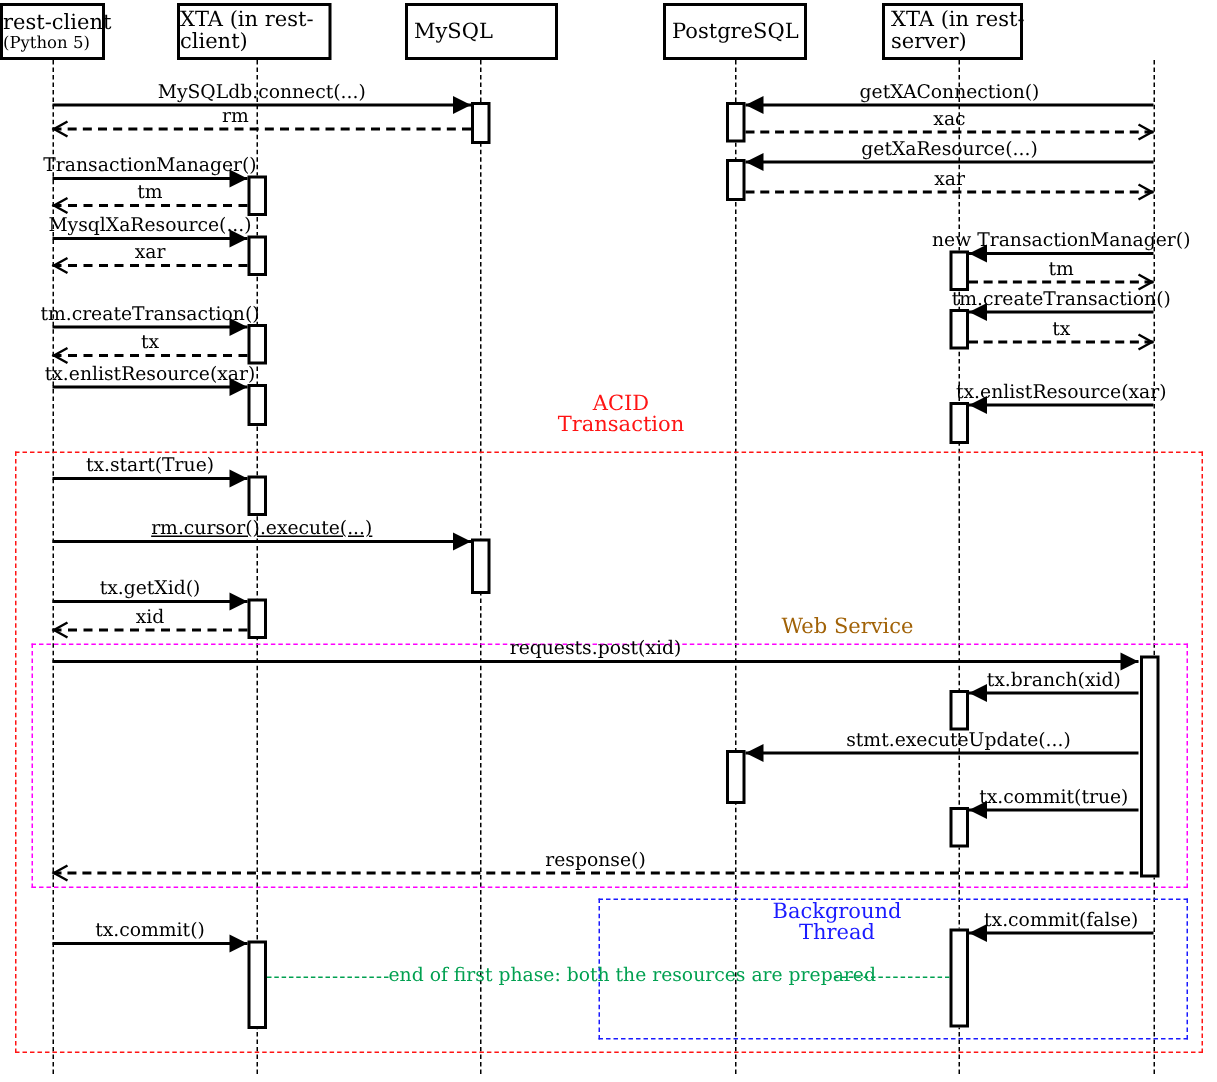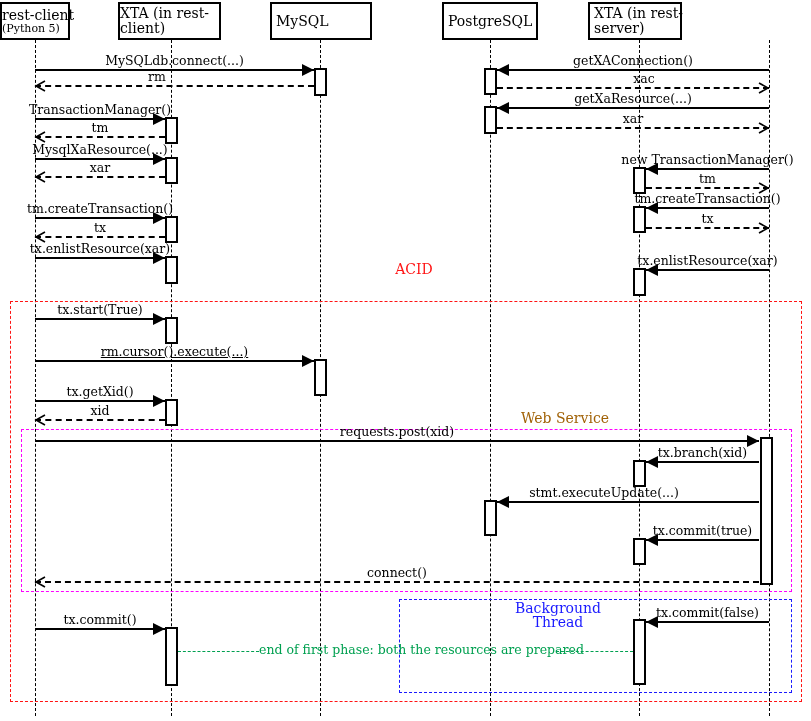--- a/index.html
+++ b/index.html
@@ -28,20 +28,21 @@
   .ndash{position:absolute;border-top:1px dashed;z-index:4;}
   .ntext{position:absolute;font-size:12.5px;line-height:14px;white-space:nowrap;z-index:4;}
 </style>
 </head>
 <body>
 
 <div id="stage">
     <div class="frame" style="left: 10px; top: 301px; width: 790px; height: 399px; border-color: rgb(255, 20, 20);"></div>
     <div class="flabel" style="left: 314px; top: 262px; width: 200px; color: rgb(255, 20, 20);">
       <div class="pline">ACID</div>
+      <div class="pline">Transaction</div>
     </div>
     <div class="frame" style="left: 21px; top: 429px; width: 769px; height: 161px; border-color: rgb(255, 0, 255);"></div>
     <div class="flabel" style="left: 465px; top: 411px; width: 200px; color: #a16207;">
       <div class="pline">Web Service</div>
     </div>
     <div class="frame" style="left: 399px; top: 599px; width: 391px; height: 92px; border-color: rgb(26, 26, 255);"></div>
     <div class="flabel" style="left: 458px; top: 601px; width: 200px; color: rgb(26, 26, 255);">
       <div class="pline">Background</div>
       <div class="pline">Thread</div>
     </div>
@@ -144,21 +145,21 @@
     <div>
       <div class="mline call" style="left: 497px; top: 69px; width: 272px;"></div>
       <div class="head-solid l" style="left: 497px; top: 64px;"></div>
       <div class="mlabel" style="left: 483px; top: 54px;">getXAConnection()</div>
     </div>
     <div>
       <div class="mline return" style="left: 497px; top: 87px; width: 272px;"></div>
       <div class="head-open" style="left: 757px; top: 81px;"><svg width="13" height="14" viewBox="0 0 13 14">
           <path d="M2,2 L11,7 L2,12" fill="none" stroke="#000" stroke-width="1.6"></path>
         </svg></div>
-      <div class="mlabel" style="left: 494px; top: 72px;">xac</div>
+      <div class="mlabel" style="left: 483px; top: 72px;">xac</div>
     </div>
     <div>
       <div class="mline call" style="left: 497px; top: 107px; width: 272px;"></div>
       <div class="head-solid l" style="left: 497px; top: 102px;"></div>
       <div class="mlabel" style="left: 483px; top: 92px;">getXaResource(...)</div>
     </div>
     <div>
       <div class="mline return" style="left: 497px; top: 127px; width: 272px;"></div>
       <div class="head-open" style="left: 757px; top: 121px;"><svg width="13" height="14" viewBox="0 0 13 14">
           <path d="M2,2 L11,7 L2,12" fill="none" stroke="#000" stroke-width="1.6"></path>
@@ -222,33 +223,33 @@
       <div class="mlabel" style="left: 247px; top: 425px;">requests.post(xid)</div>
     </div>
     <div>
       <div class="mline call" style="left: 646px; top: 461px; width: 113px;"></div>
       <div class="head-solid l" style="left: 646px; top: 456px;"></div>
       <div class="mlabel" style="left: 552.5px; top: 446px;">tx.branch(xid)</div>
     </div>
     <div>
       <div class="mline call" style="left: 497px; top: 501px; width: 262px;"></div>
       <div class="head-solid l" style="left: 497px; top: 496px;"></div>
-      <div class="mlabel" style="left: 454px; top: 486px;">stmt.executeUpdate(...)</div>
+      <div class="mlabel" style="left: 489px; top: 486px;">stmt.executeUpdate(...)</div>
     </div>
     <div>
       <div class="mline call" style="left: 646px; top: 539px; width: 113px;"></div>
       <div class="head-solid l" style="left: 646px; top: 534px;"></div>
       <div class="mlabel" style="left: 552.5px; top: 524px;">tx.commit(true)</div>
     </div>
     <div>
       <div class="mline return" style="left: 35px; top: 581px; width: 724px;"></div>
       <div class="head-open" style="left: 34px; top: 575px;"><svg width="13" height="14" viewBox="0 0 13 14">
           <path d="M11,2 L2,7 L11,12" fill="none" stroke="#000" stroke-width="1.6"></path>
         </svg></div>
-      <div class="mlabel" style="left: 247px; top: 566px;">connect()</div>
+      <div class="mlabel" style="left: 247px; top: 566px;">response()</div>
     </div>
     <div>
       <div class="mline call" style="left: 646px; top: 621px; width: 123px;"></div>
       <div class="head-solid l" style="left: 646px; top: 616px;"></div>
       <div class="mlabel" style="left: 557.5px; top: 606px;">tx.commit(false)</div>
     </div>
     <div>
       <div class="mline call" style="left: 35px; top: 628px; width: 130px;"></div>
       <div class="head-solid r" style="left: 153px; top: 623px;"></div>
       <div class="mlabel" style="left: -50px; top: 613px;">tx.commit()</div>

